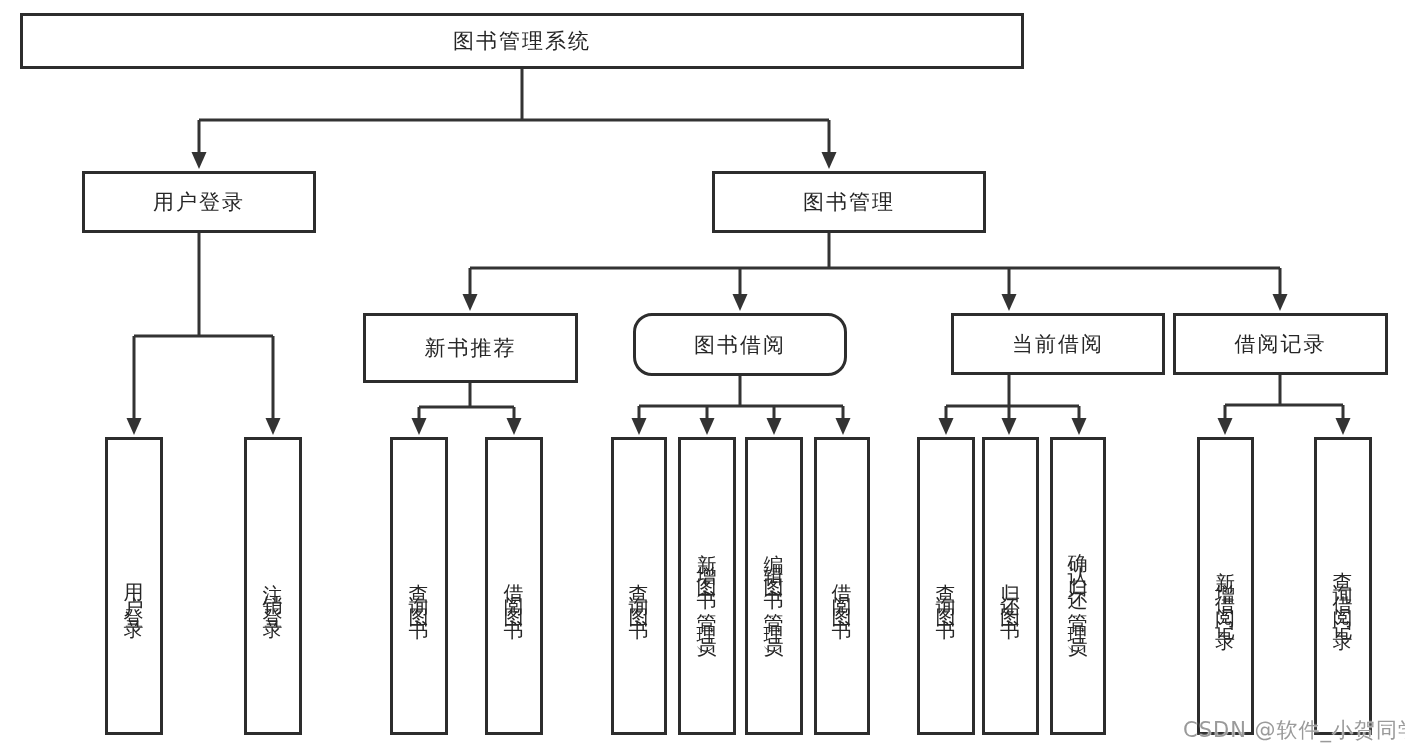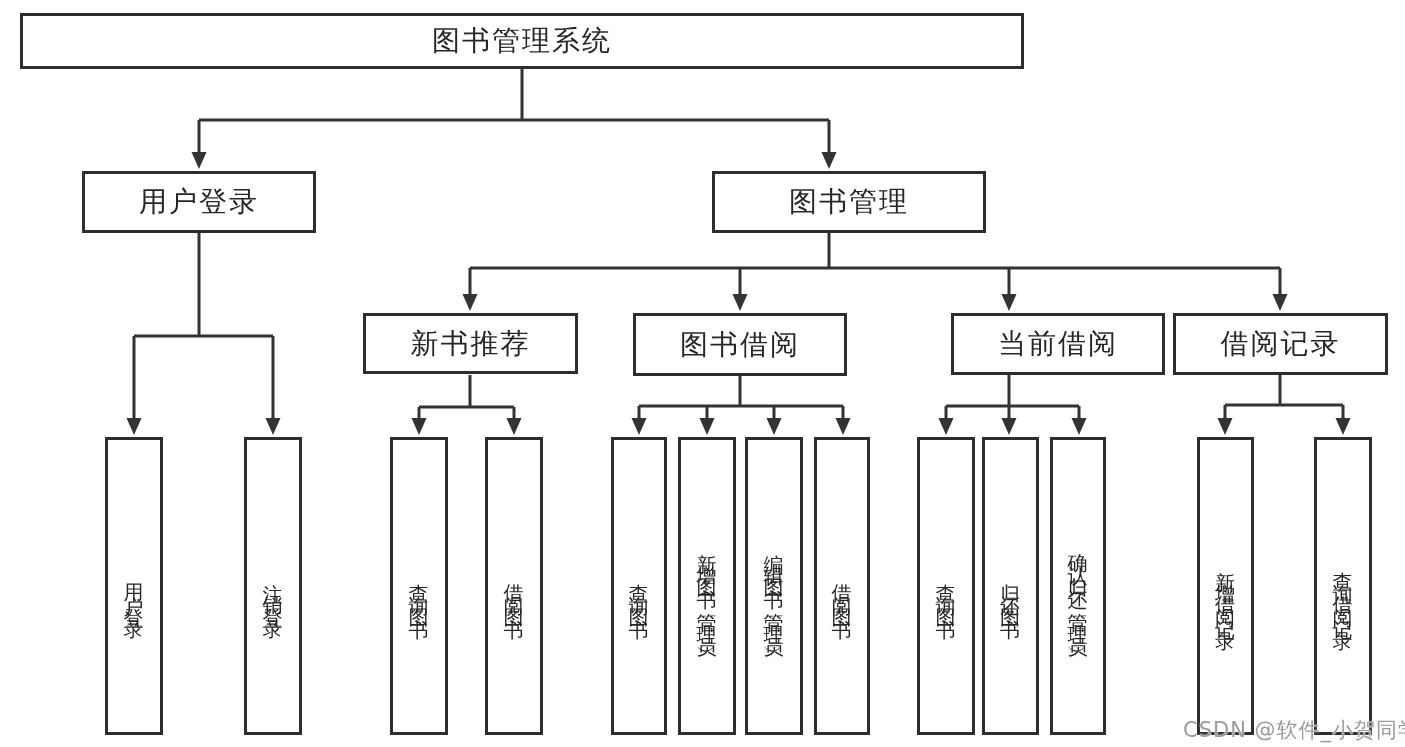--- a/index.html
+++ b/index.html
@@ -22,21 +22,21 @@
     box-sizing: border-box;
     border: 3px solid #2d2d2d;
     background: #ffffff;
     display: flex;
     align-items: center;
     justify-content: center;
     color: #262626;
     z-index: 2;
   }
   .box .h-label {
-    font-size: 28px;
+    font-size: 21px;
     letter-spacing: 2px;
     white-space: nowrap;
   }
   .box .v-label {
     writing-mode: vertical-rl;
     text-orientation: mixed;
     font-size: 20px;
     line-height: 1;
     letter-spacing: 12px;
     white-space: nowrap;
@@ -110,24 +110,24 @@
     <span class="h-label">图书管理系统</span>
   </div>
 
   <div class="box" style="left:82px; top:171px; width:234px; height:62px;">
     <span class="h-label">用户登录</span>
   </div>
   <div class="box" style="left:712px; top:171px; width:274px; height:62px;">
     <span class="h-label">图书管理</span>
   </div>
 
-  <div class="box" style="left:363px; top:313px; width:215px; height:61px;">
+  <div class="box" style="left:363px; top:313px; width:215px; height:70px;">
     <span class="h-label">新书推荐</span>
   </div>
-  <div class="box" style="left:633px; top:313px; width:214px; height:63px;">
+  <div class="box" style="left:633px; top:313px; width:214px; height:63px;border-radius:19px;">
     <span class="h-label">图书借阅</span>
   </div>
   <div class="box" style="left:903px; top:313px; width:214px; height:62px;margin-left:48px;">
     <span class="h-label">当前借阅</span>
   </div>
   <div class="box" style="left:1173px; top:313px; width:215px; height:62px;text-align:right;">
     <span class="h-label">借阅记录</span>
   </div>
 
   <div class="box" style="left:105px; top:437px; width:58px; height:298px;">

